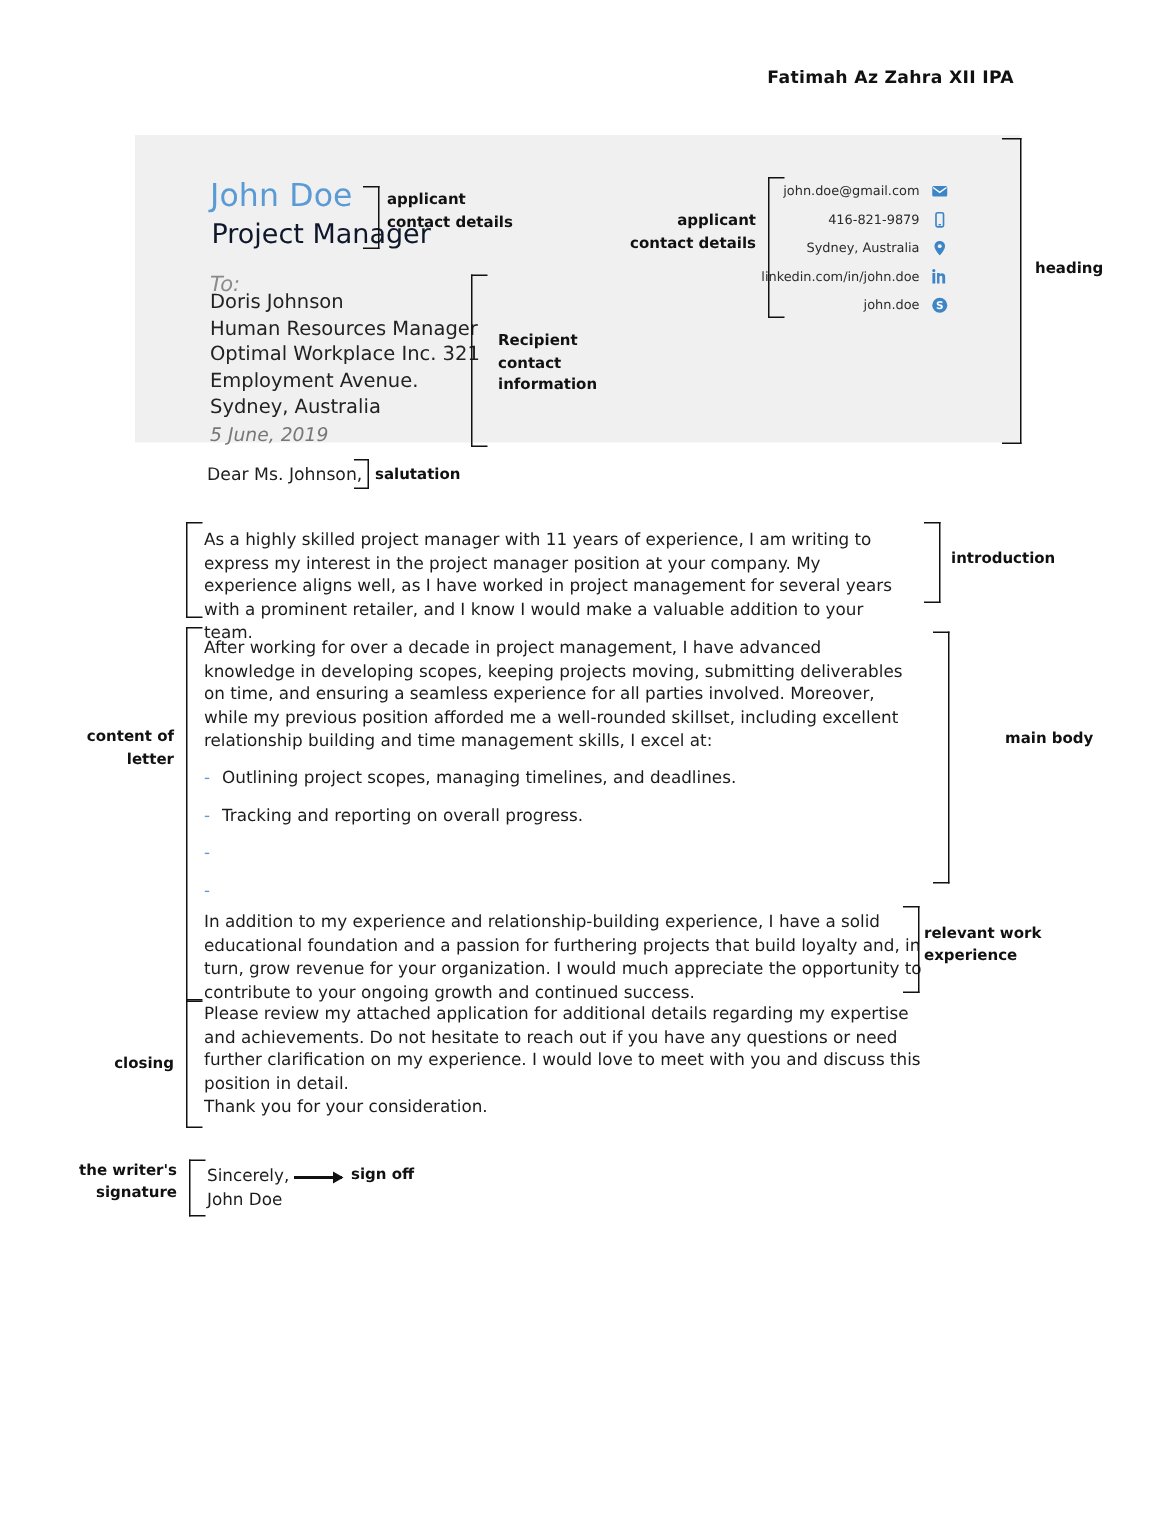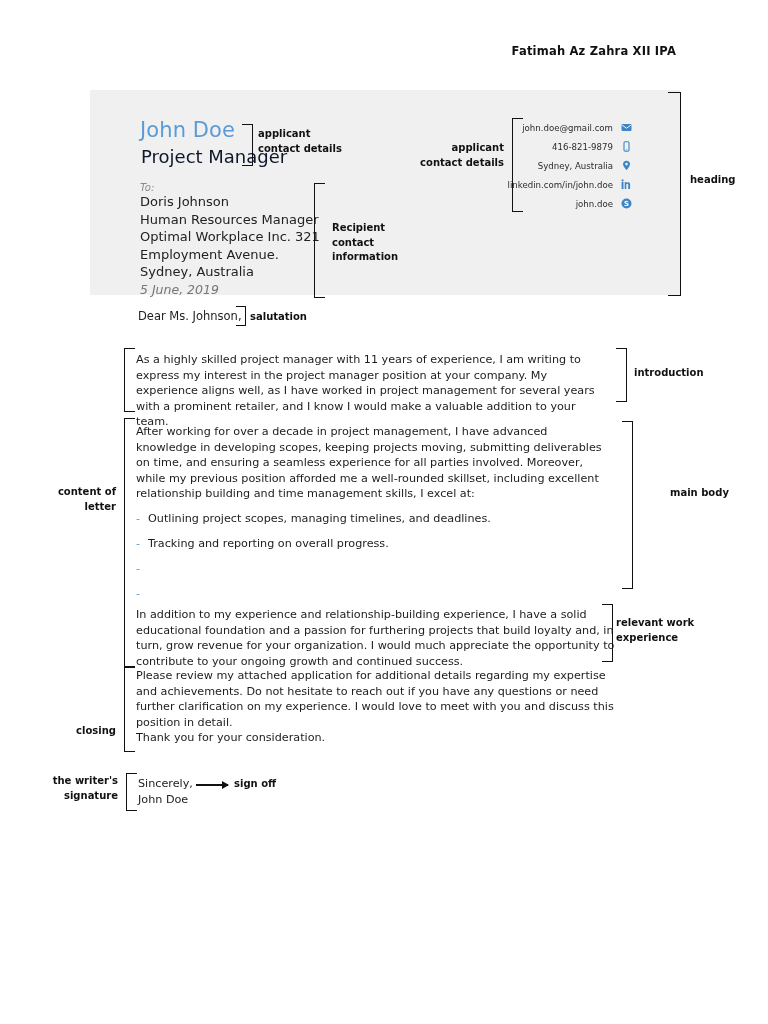--- a/index.html
+++ b/index.html
@@ -57,21 +57,21 @@
     top: 56px;
     font-size: 18px;
     color: #0f172a;
     white-space: nowrap;
   }
 
   .to-label {
     position: absolute;
     left: 50px;
     top: 92px;
-    font-size: 10px;
+    font-size: 14px;
     font-style: italic;
     color: #8a8a8a;
   }
   .recipient-block {
     position: absolute;
     left: 50px;
     top: 103px;
     font-size: 13px;
     line-height: 17.5px;
     color: #222;
@@ -348,21 +348,21 @@
 
   <div class="brk brk-right" style="left:602px; top:604px; width:10px; height:56px;"></div>
   <div class="anno right" style="left:616px; top:616px;">relevant work
 experience</div>
 
   <div class="brk brk-left" style="left:124px; top:418px; width:10px; height:248px;"></div>
   <div class="anno leftal" style="left:30px; top:485px; width:86px;">content of
 letter</div>
 
   <div class="brk brk-left" style="left:124px; top:666px; width:10px; height:84px;"></div>
-  <div class="anno leftal" style="left:30px; top:724px; width:86px;">closing</div>
+  <div class="anno leftal" style="left:30px; top:703px; width:86px;">closing</div>
 
   <div class="brk brk-left" style="left:126px; top:773px; width:10px; height:36px;"></div>
   <div class="anno leftal" style="left:20px; top:774px; width:98px;">the writer's
 signature</div>
 
   <div class="arrow" style="left:196px; top:784px; width:32px;"></div>
   <div class="anno right" style="left:234px; top:777px;">sign off</div>
 
 </div>
 

